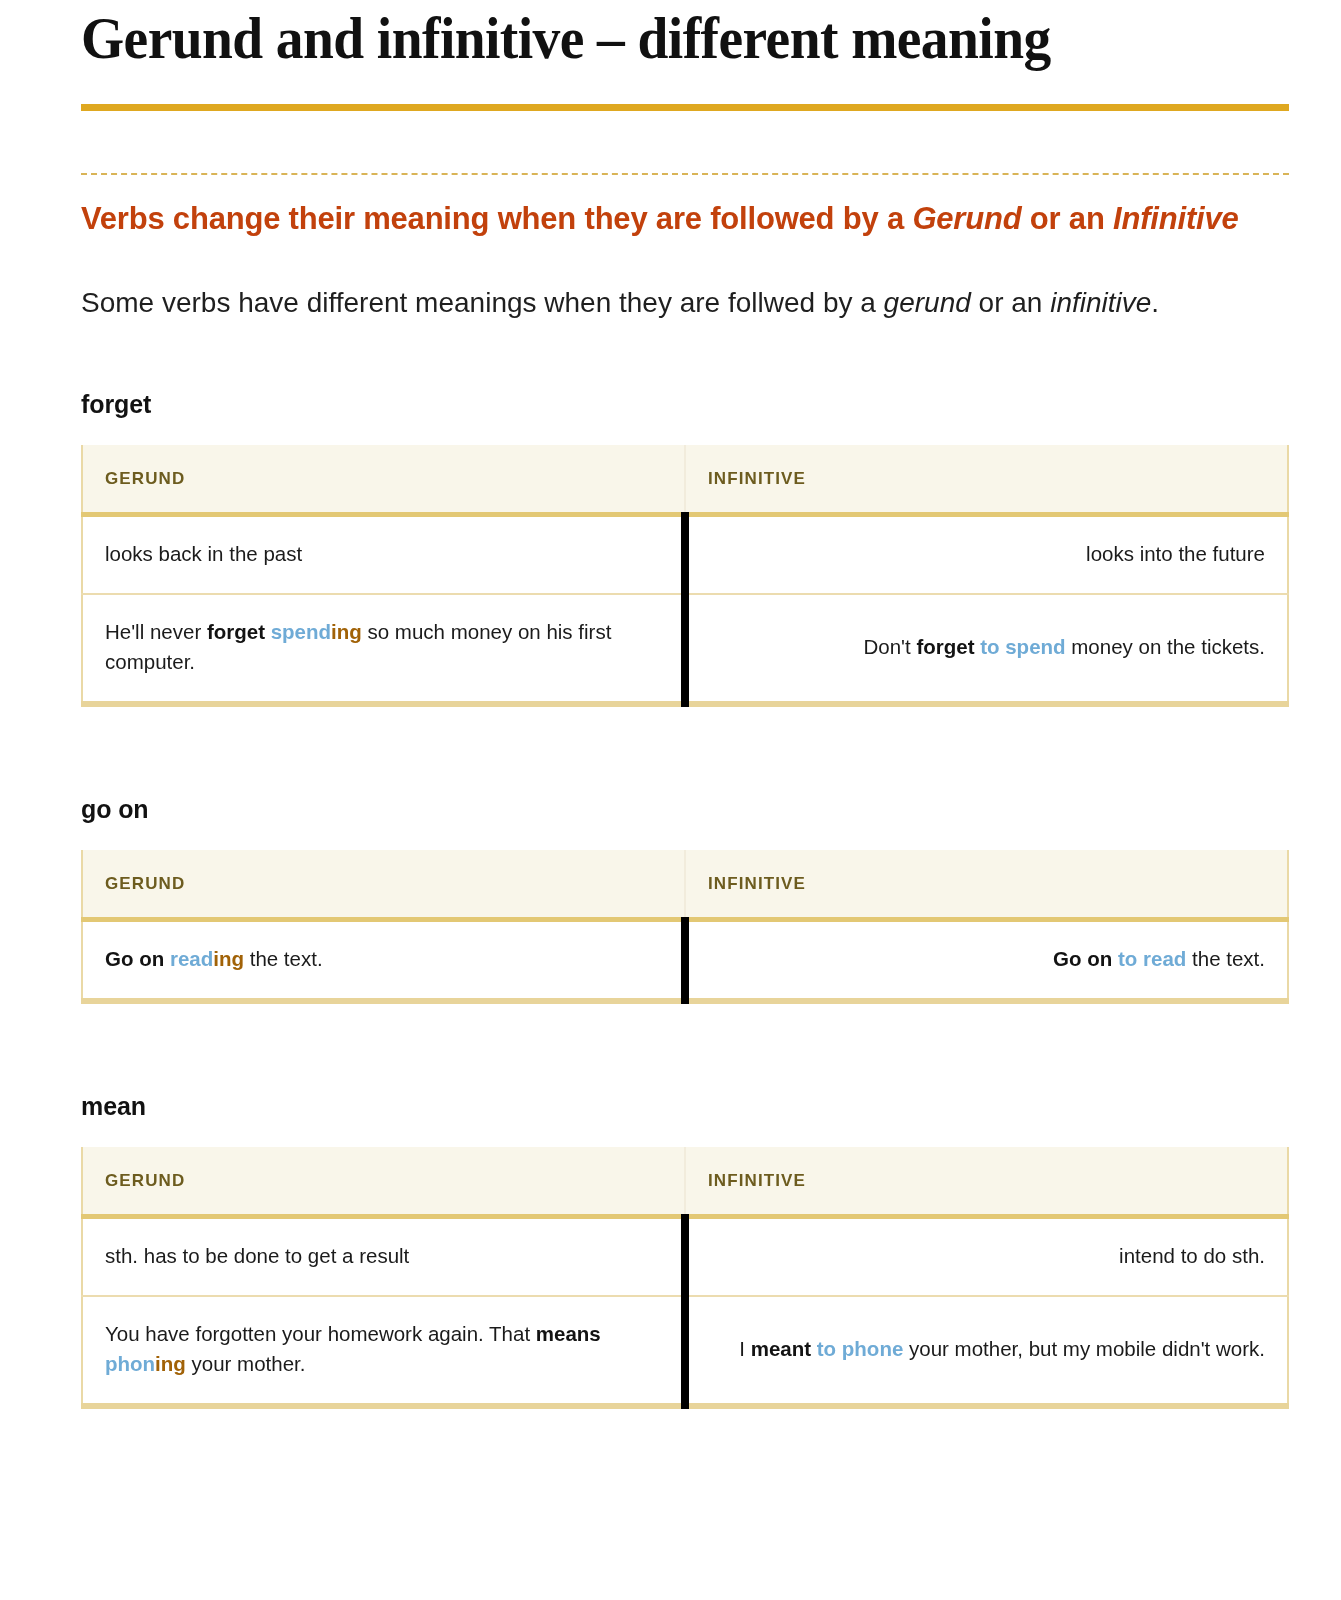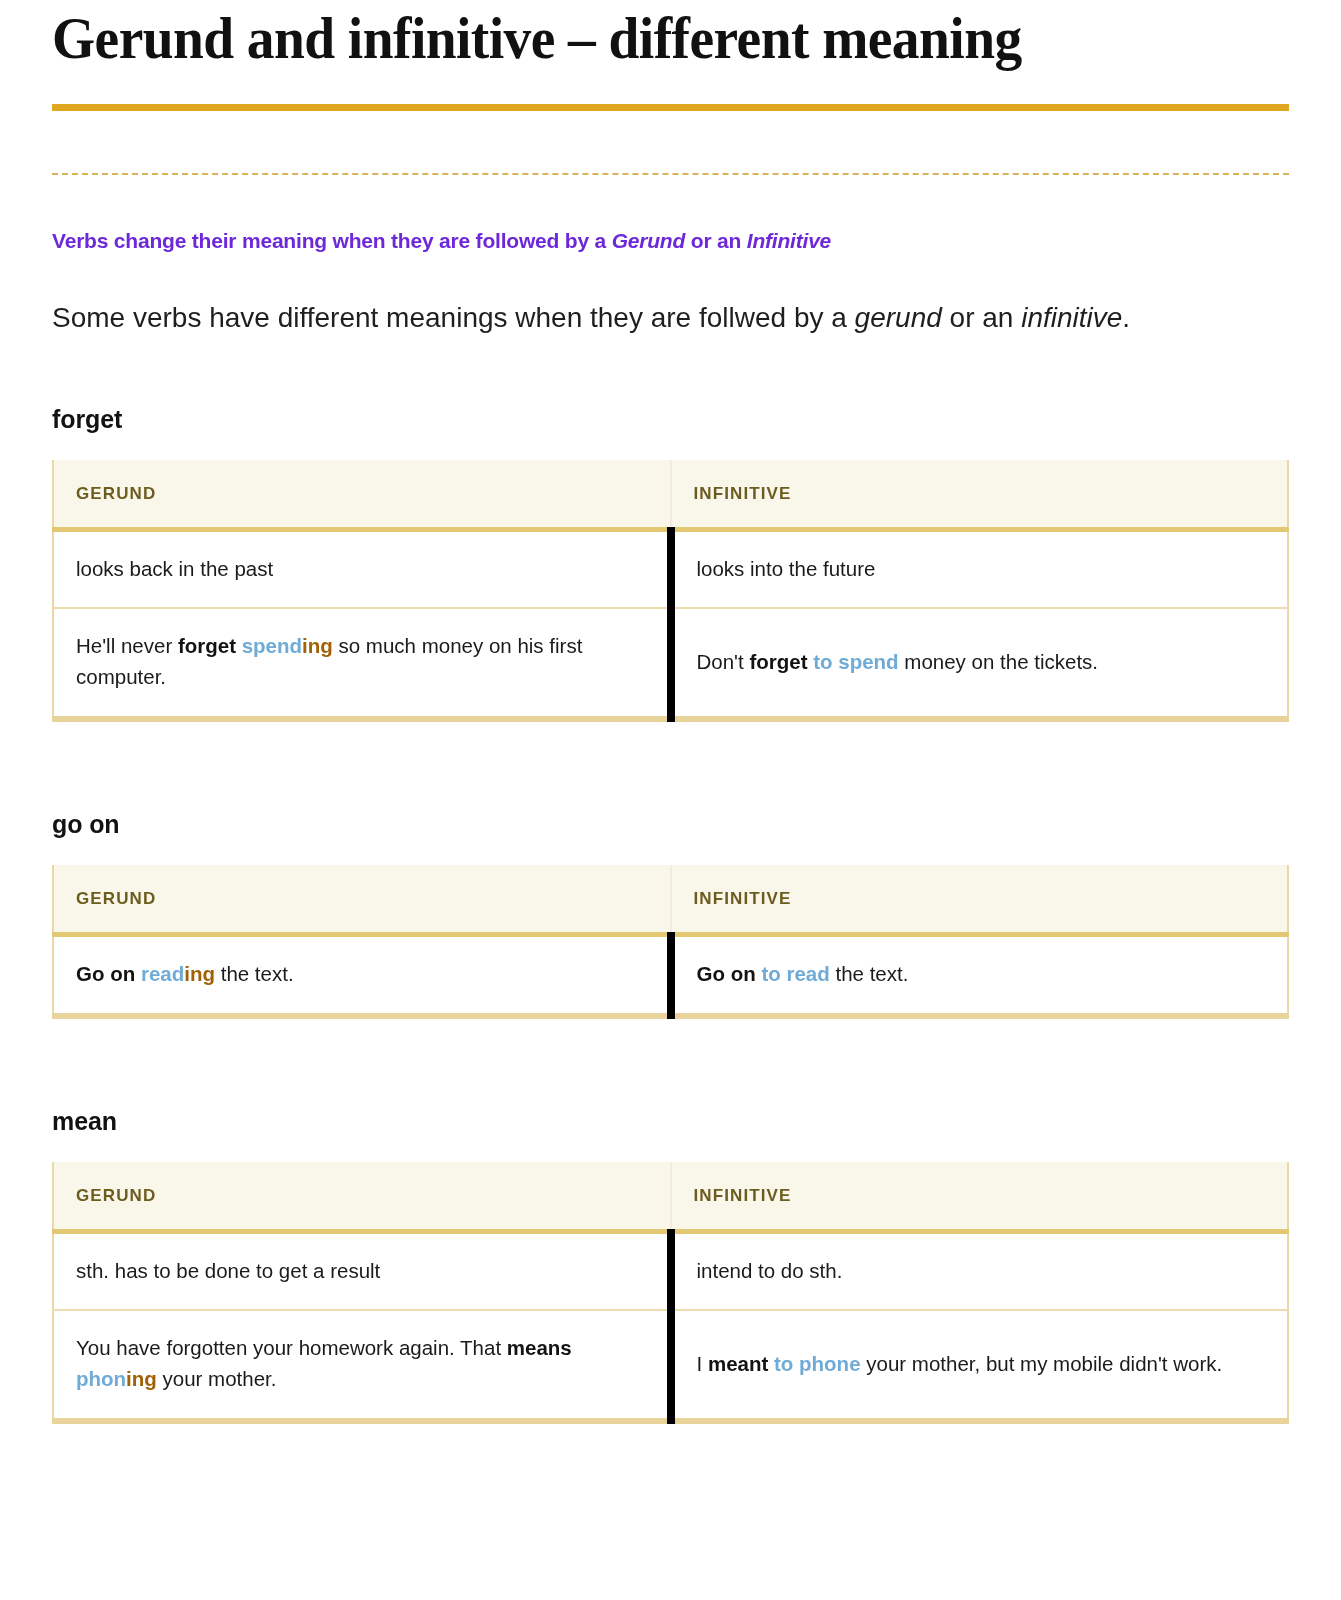--- a/index.html
+++ b/index.html
@@ -11,21 +11,21 @@
   body {
     width: 1341px;
     min-height: 1600px;
     font-family: "Liberation Sans", "DejaVu Sans", sans-serif;
     color: #1a1a1a;
     -webkit-font-smoothing: antialiased;
   }
 
   .page {
     width: 1341px;
-    padding: 0 52px 40px 52px;
+    padding: 0 52px 40px 81px;
   }
 
   
   .doc-title {
     font-family: "Liberation Serif", "DejaVu Serif", serif;
     font-weight: 700;
     font-size: 59px;
     line-height: 1.05;
     letter-spacing: -0.6px;
     color: #111111;
@@ -43,25 +43,25 @@
   }
   .dashed-rule {
     margin-top: 62px;
     height: 0;
     border-top: 2px dashed #d9b457;
     width: 100%;
   }
 
   
   .lead-heading {
-    font-size: 21px;
+    font-size: 31px;
     font-weight: 700;
     line-height: 1.32;
-    color: #6d28d9;
-    margin: 52px 0 0 0;
+    color: #c2410c;
+    margin: 24px 0 0 0;
     letter-spacing: -0.2px;
   }
   .lead-heading em { font-style: italic; }
 
   .lead-text {
     font-size: 28px;
     line-height: 1.5;
     color: #1f1f1f;
     margin: 42px 0 0 0;
   }
@@ -103,21 +103,21 @@
   table.gi-table tbody td {
     font-size: 20.5px;
     line-height: 1.5;
     color: #1b1b1b;
     padding: 22px 22px 23px 22px;
     vertical-align: middle;
     border-bottom: 2px solid #ecdcaf;
     border-right: 8px solid #000000;
     background: #ffffff;
   }
-  table.gi-table tbody td:last-child { border-right: none; }
+  table.gi-table tbody td:last-child { border-right: none; text-align: right; }
   table.gi-table tbody tr:last-child td { border-bottom: none; }
 
   tr.example-row td { padding-top: 26px; padding-bottom: 27px; }
 
   
   .b  { font-weight: 700; color: #131313; }
   .bl { color: #6fabd6; font-weight: 700; }
   .gd { color: #a16207; font-weight: 700; }
 </style>
 </head>

